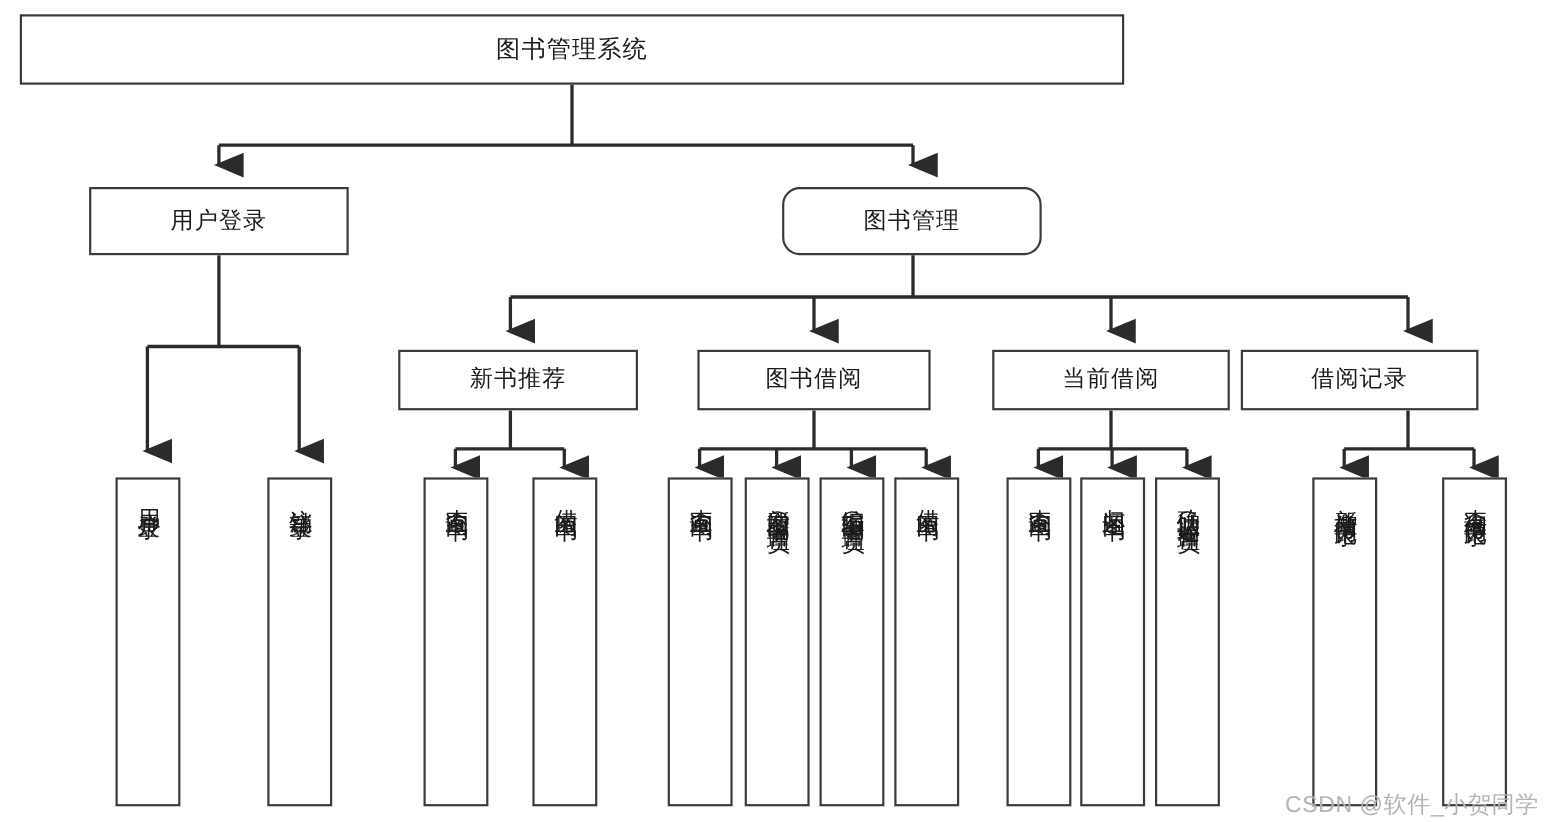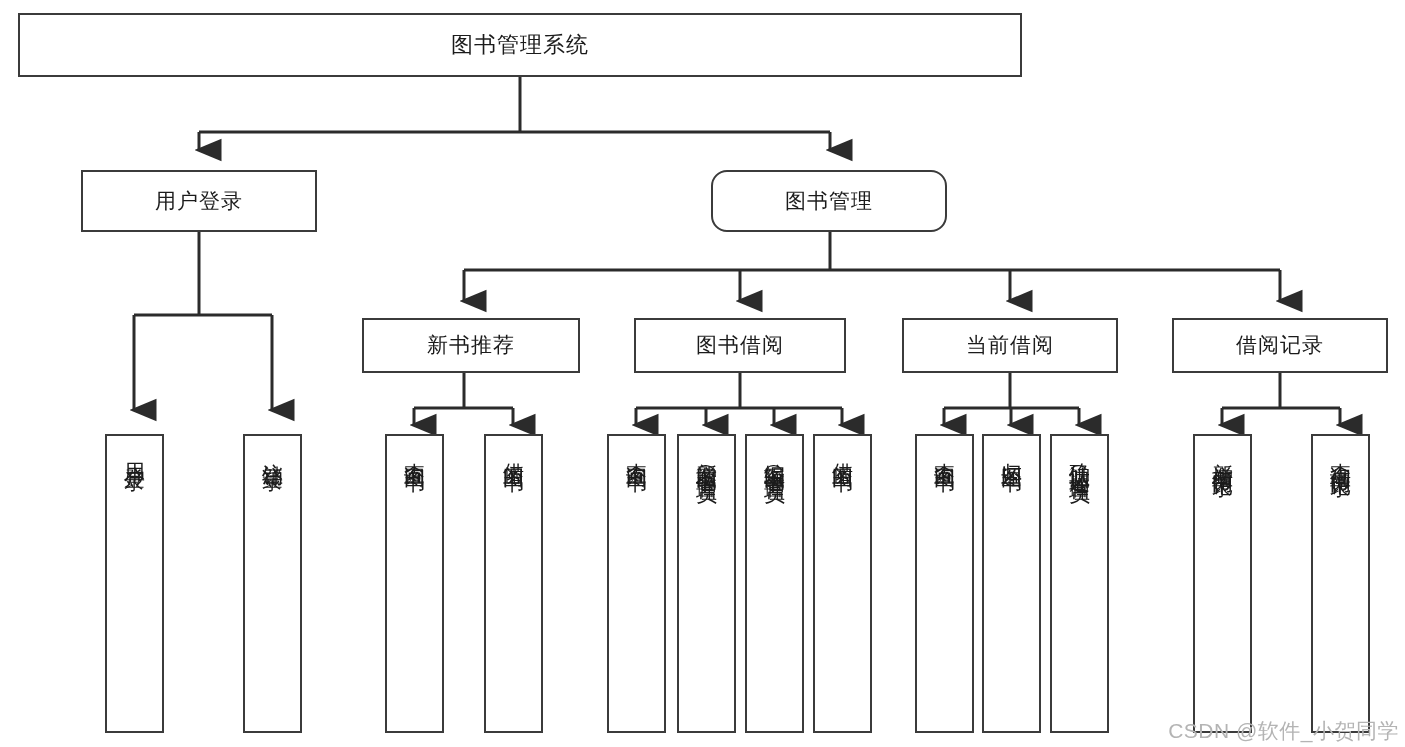--- a/index.html
+++ b/index.html
@@ -125,21 +125,21 @@
 
   <div class="node" style="left:362px;top:318px;width:218px;height:55px;">
     <span class="label">新书推荐</span>
   </div>
   <div class="node" style="left:902px;top:318px;width:216px;height:55px;">
     <span class="label">当前借阅</span>
   </div>
   <div class="node" style="left:634px;top:318px;width:212px;height:55px;">
     <span class="label">图书借阅</span>
   </div>
-  <div class="node" style="left:1172px;top:318px;width:216px;height:55px;">
+  <div class="node" style="left:1128px;top:318px;width:216px;height:55px;">
     <span class="label">借阅记录</span>
   </div>
 
   <div class="node leaf" style="left:105px;top:434px;width:59px;height:299px;">
     <span class="label">用户登录</span>
   </div>
   <div class="node leaf" style="left:243px;top:434px;width:59px;height:299px;">
     <span class="label">注销登录</span>
   </div>
 

